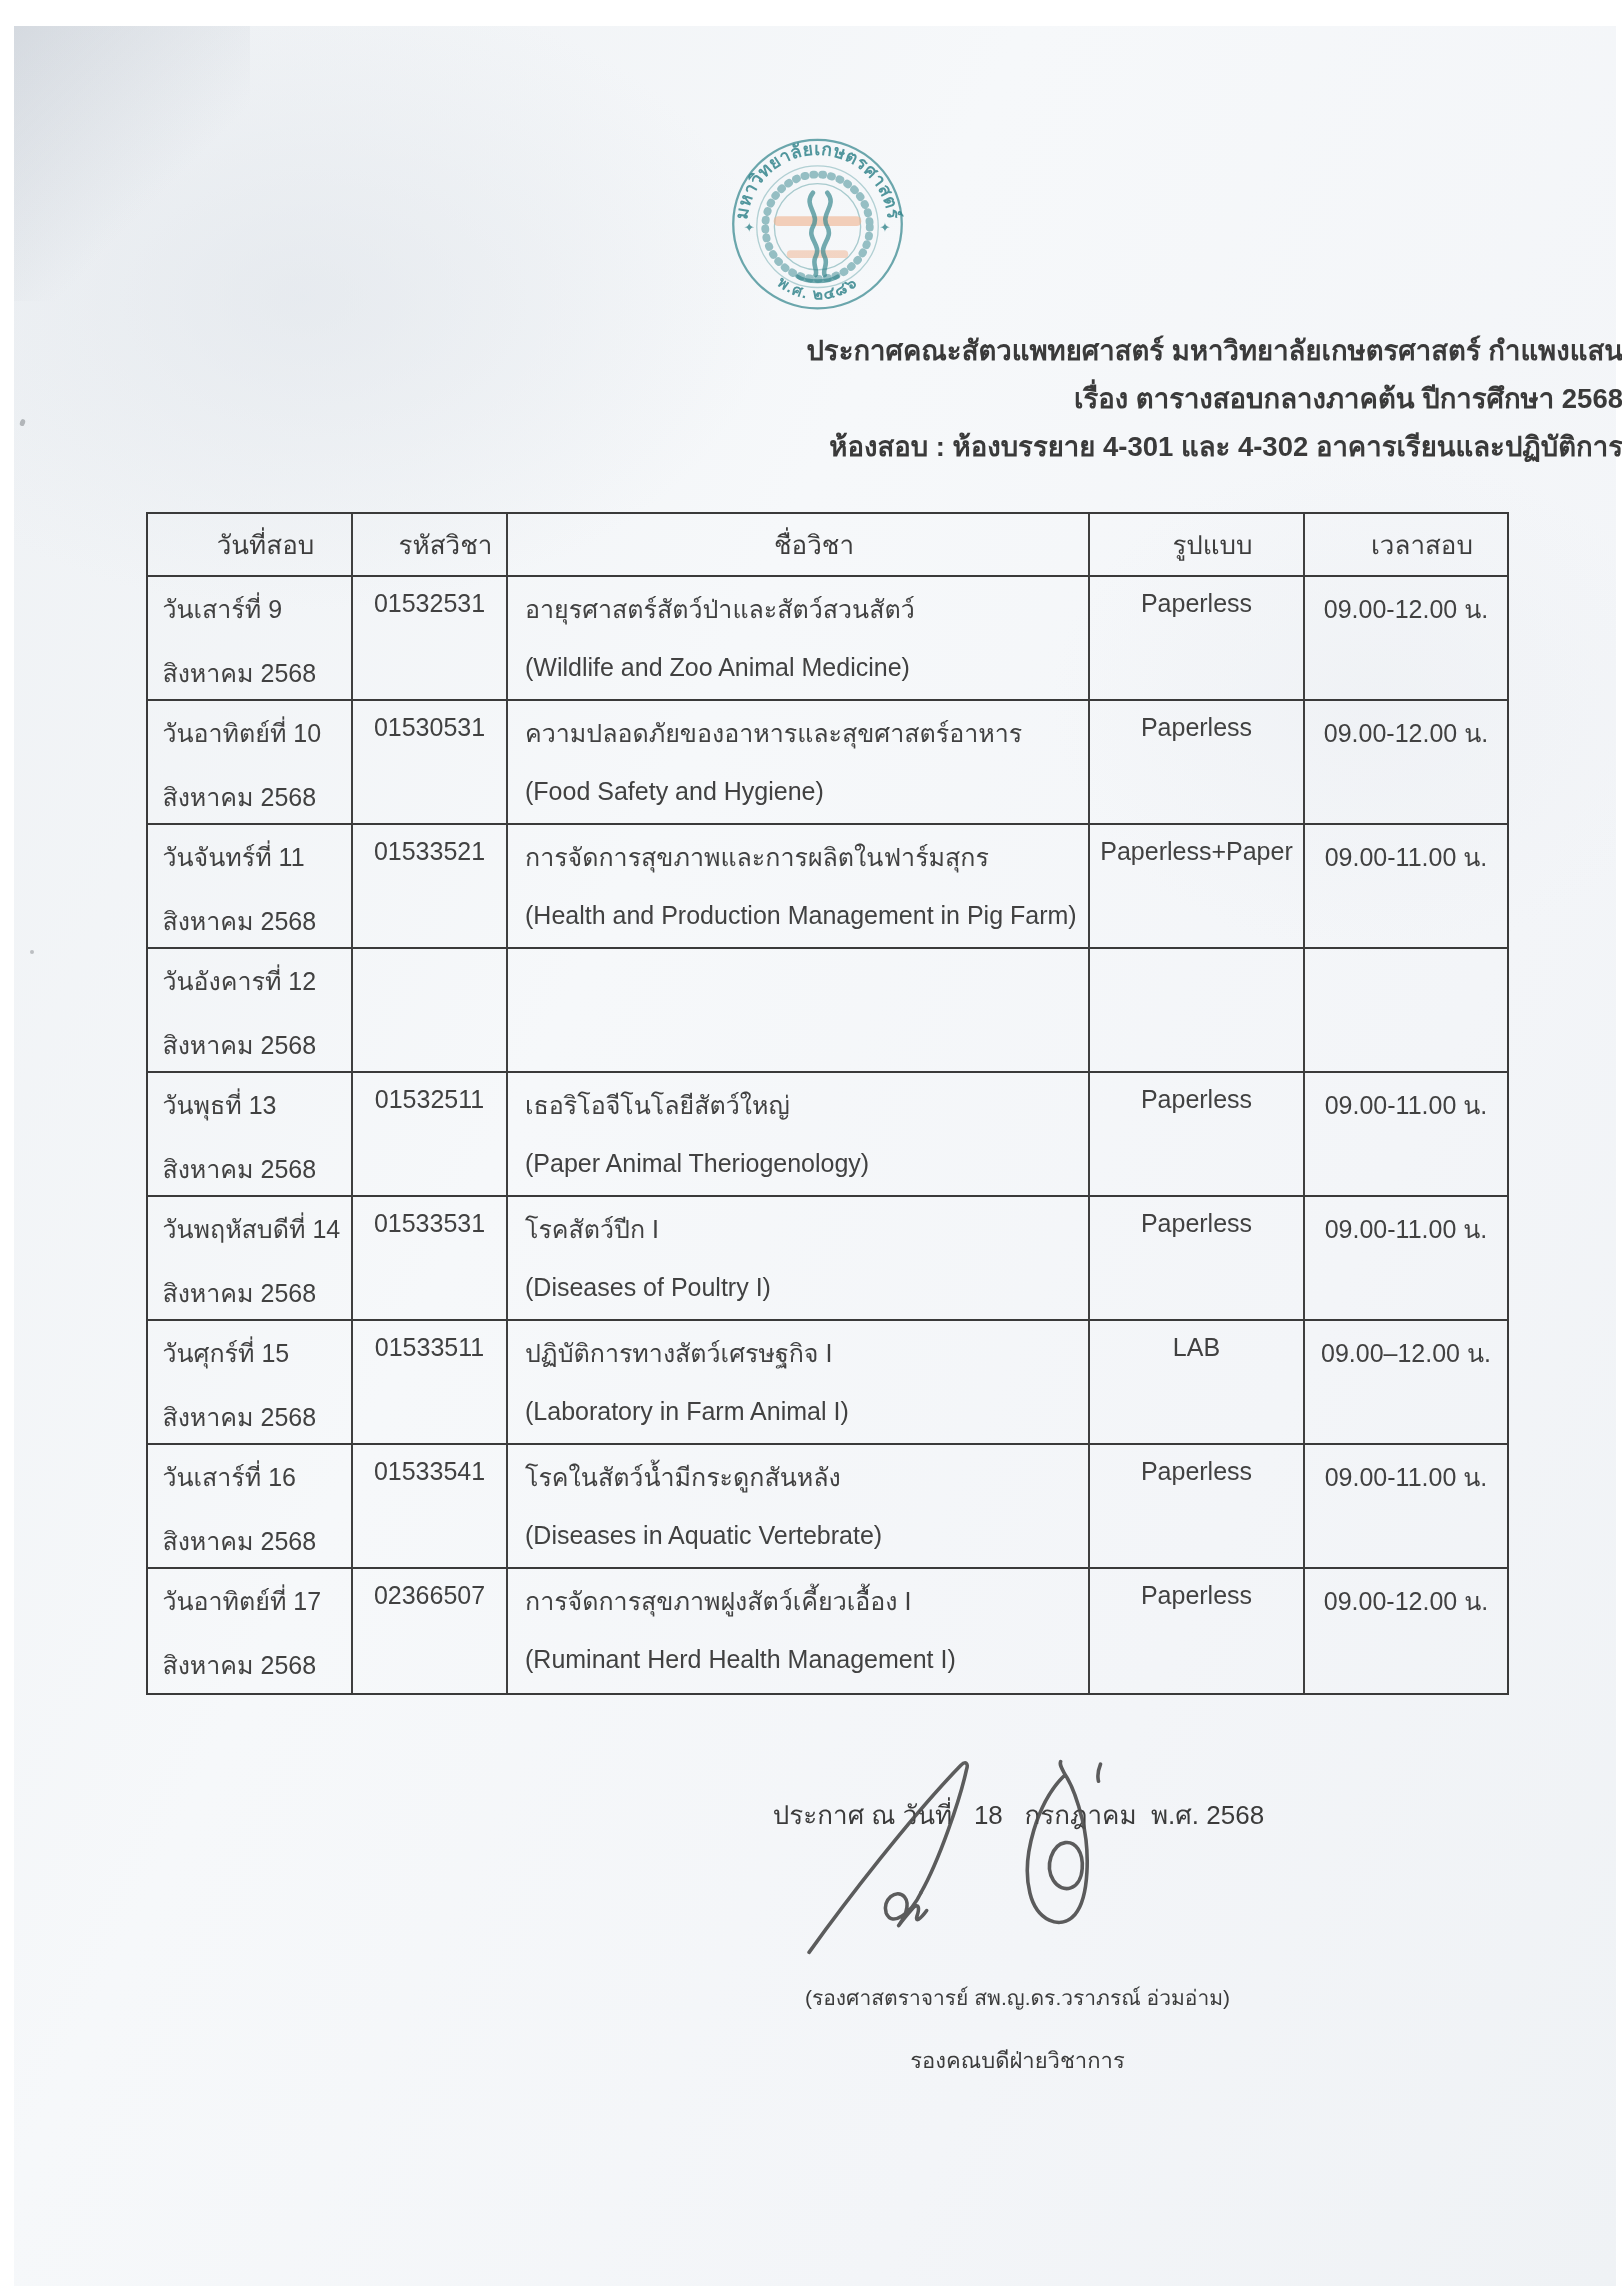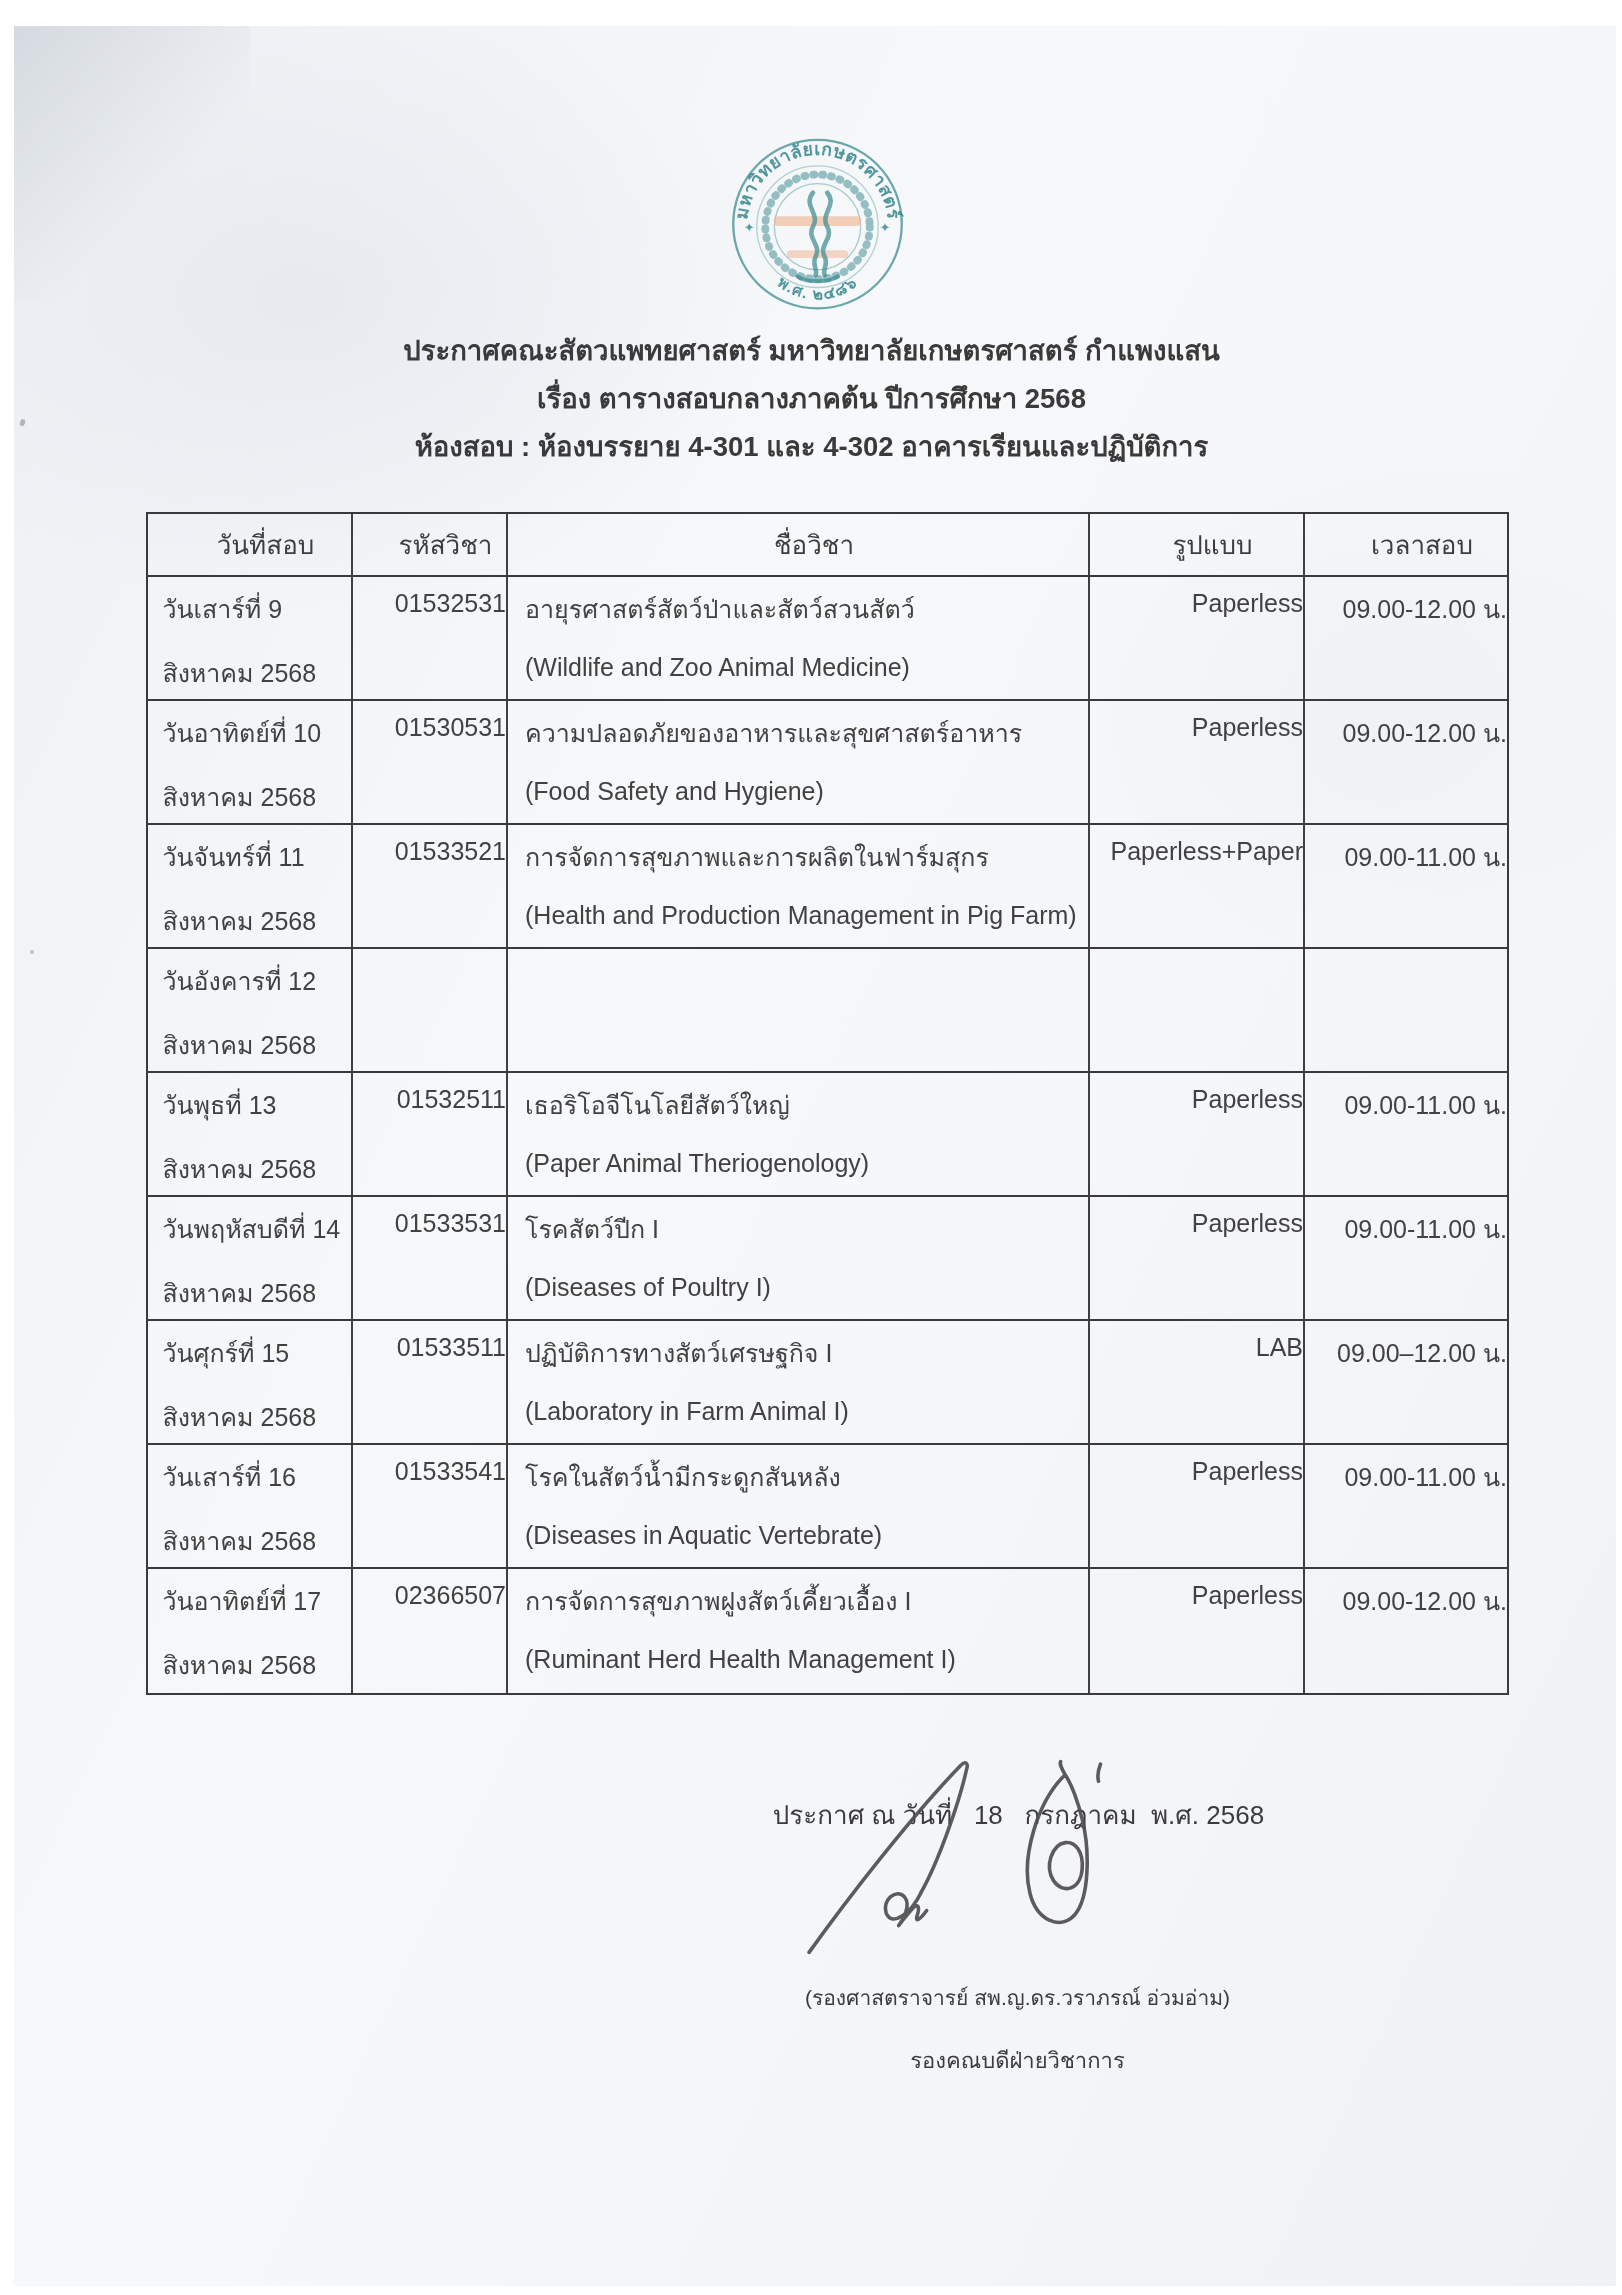--- a/index.html
+++ b/index.html
@@ -27,21 +27,21 @@
   .speck{position:absolute;background:#6b6f74;border-radius:50%;}
   .speck.s1{left:19.6px;top:419px;width:4.6px;height:7.2px;opacity:.45;transform:rotate(20deg);}
   .speck.s2{left:30px;top:950px;width:3.9px;height:3.9px;opacity:.4;}
 
   
   .seal{position:absolute;left:728px;top:126px;width:179px;height:191px;}
 
   
   .titles{
     position:absolute;left:0;top:327px;width:1623px;
-    text-align:center;font-weight:700;font-size:27.5px;line-height:48px;color:#3a3a3a;
+    text-align:right;font-weight:700;font-size:27.5px;line-height:48px;color:#3a3a3a;
   }
 
   
   .exam-table{
     position:absolute;left:146px;top:512px;
     display:grid;
     grid-template-columns:205px 155px 582px 215px 202px;
     grid-template-rows:63px repeat(9,124px);
     border:2.6px solid #3a3a3a;
     background:transparent;
@@ -54,21 +54,21 @@
     border-bottom:2.6px solid #3a3a3a;
     box-sizing:border-box;
   }
   .tr .th:last-child,.tr .td:last-child{border-right:none;}
   .tr:last-child .td{border-bottom:none;}
   .th{display:flex;align-items:center;justify-content:center;font-size:26px;color:#3d3d3d;padding-left:32px;}
   .td .l1{position:absolute;top:11.8px;white-space:nowrap;}
   .td .l2{position:absolute;top:76px;white-space:nowrap;}
   .c-date .l1,.c-date .l2{left:14.4px;}
   .c-name .l1,.c-name .l2{left:17px;}
-  .c-code .l1,.c-fmt .l1,.c-time .l1{left:0;right:0;text-align:right;}
+  .c-code .l1,.c-fmt .l1,.c-time .l1{left:0;right:0;text-align:center;}
 
   
   .announce{
     position:absolute;left:665px;top:1794px;width:707px;
     text-align:center;font-size:26px;color:#3b3b3b;white-space:pre;
   }
   .signature{position:absolute;left:805px;top:1759px;width:327px;height:196px;}
   .signer-name{
     position:absolute;left:651px;top:1981px;width:733px;
     text-align:center;font-size:21px;color:#3b3b3b;white-space:nowrap;

